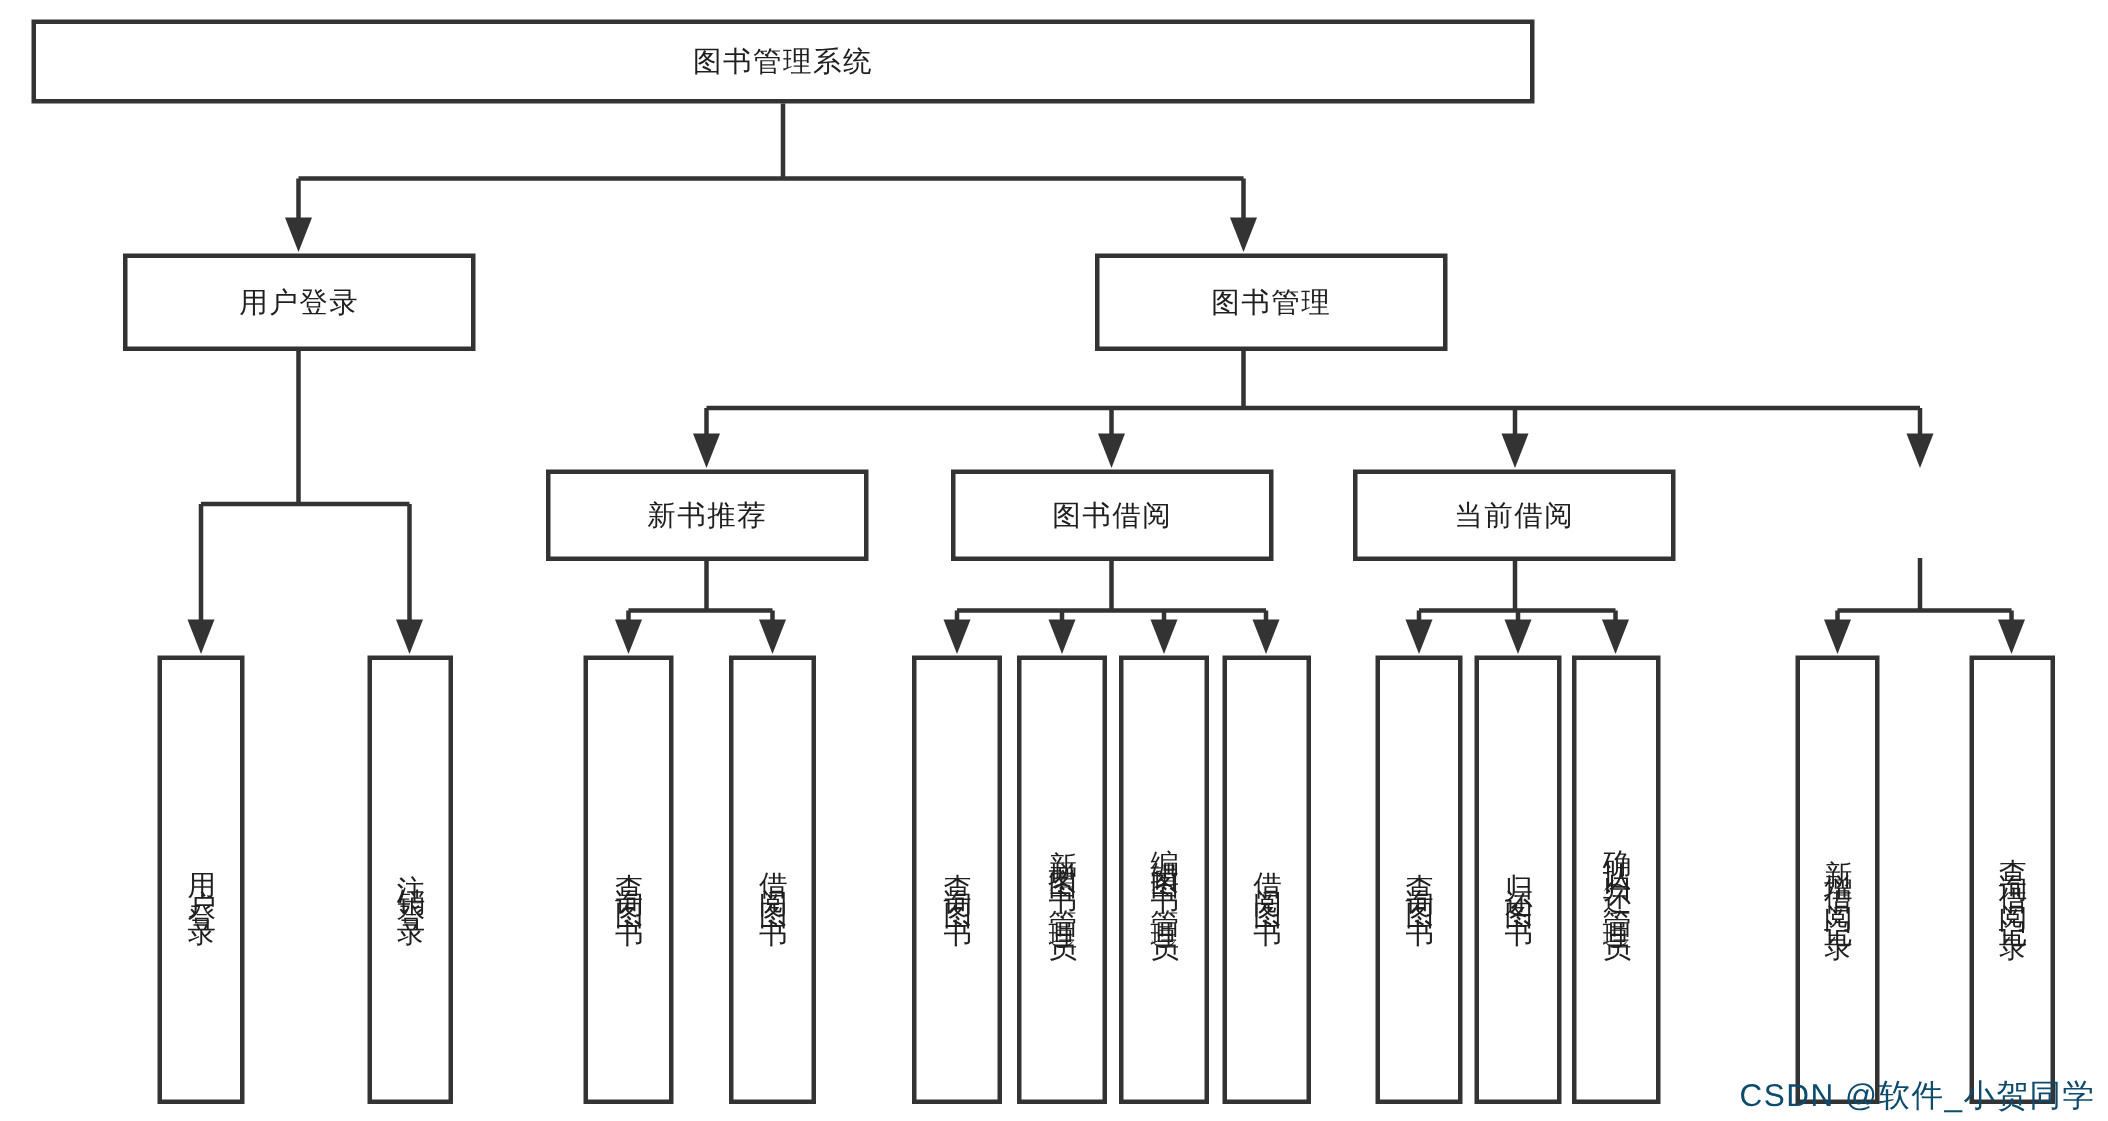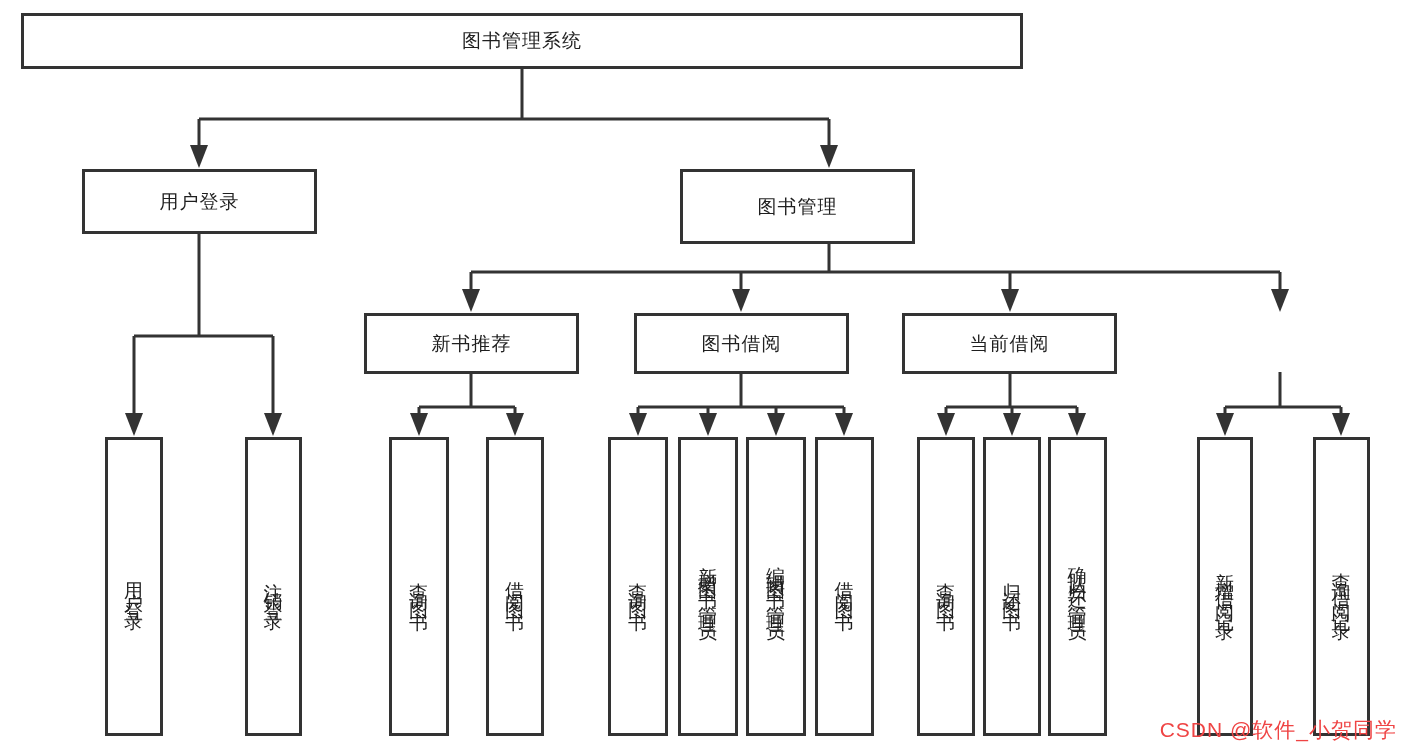--- a/index.html
+++ b/index.html
@@ -44,21 +44,21 @@
     text-orientation: mixed;
     font-size: 19px;
     letter-spacing: 10px;
     line-height: 1;
     z-index: 2;
   }
   .leaf.long { letter-spacing: 8px; }
   
   #n-root   { left: 21px;  top: 13px;  width: 1002px; height: 56px; }
   #n-user   { left: 82px;  top: 169px; width: 235px;  height: 65px; }
-  #n-mgmt   { left: 680px; top: 169px; width: 235px;  height: 75px; }
+  #n-mgmt   { left: 730px; top: 169px; width: 235px;  height: 65px; }
   #n-new    { left: 364px; top: 313px; width: 215px;  height: 61px; }
   #n-borrow { left: 634px; top: 313px; width: 215px;  height: 61px; }
   #n-cur    { left: 902px; top: 313px; width: 215px;  height: 61px; }
   #n-rec    { left: 1172px;top: 313px; width: 215px;  height: 61px; }
   
   #lf-u1 { left: 105px;  width: 58px; }
   #lf-u2 { left: 245px;  width: 57px; }
   #lf-n1 { left: 389px;  width: 60px; }
   #lf-n2 { left: 486px;  width: 58px; }
   #lf-b1 { left: 608px;  width: 60px; }
@@ -68,21 +68,21 @@
   #lf-c1 { left: 917px;  width: 58px; }
   #lf-c2 { left: 983px;  width: 58px; }
   #lf-c3 { left: 1048px; width: 59px; }
   #lf-r1 { left: 1197px; width: 56px; }
   #lf-r2 { left: 1313px; width: 57px; }
   #watermark {
     position: absolute;
     right: 8px;
     bottom: 3px;
     font-size: 21px;
-    color: #ef4444;
+    color: #0c4a6e;
     letter-spacing: 1px;
     z-index: 3;
     white-space: nowrap;
   }
 </style>
 </head>
 <body>
 
 <div id="stage">
 

